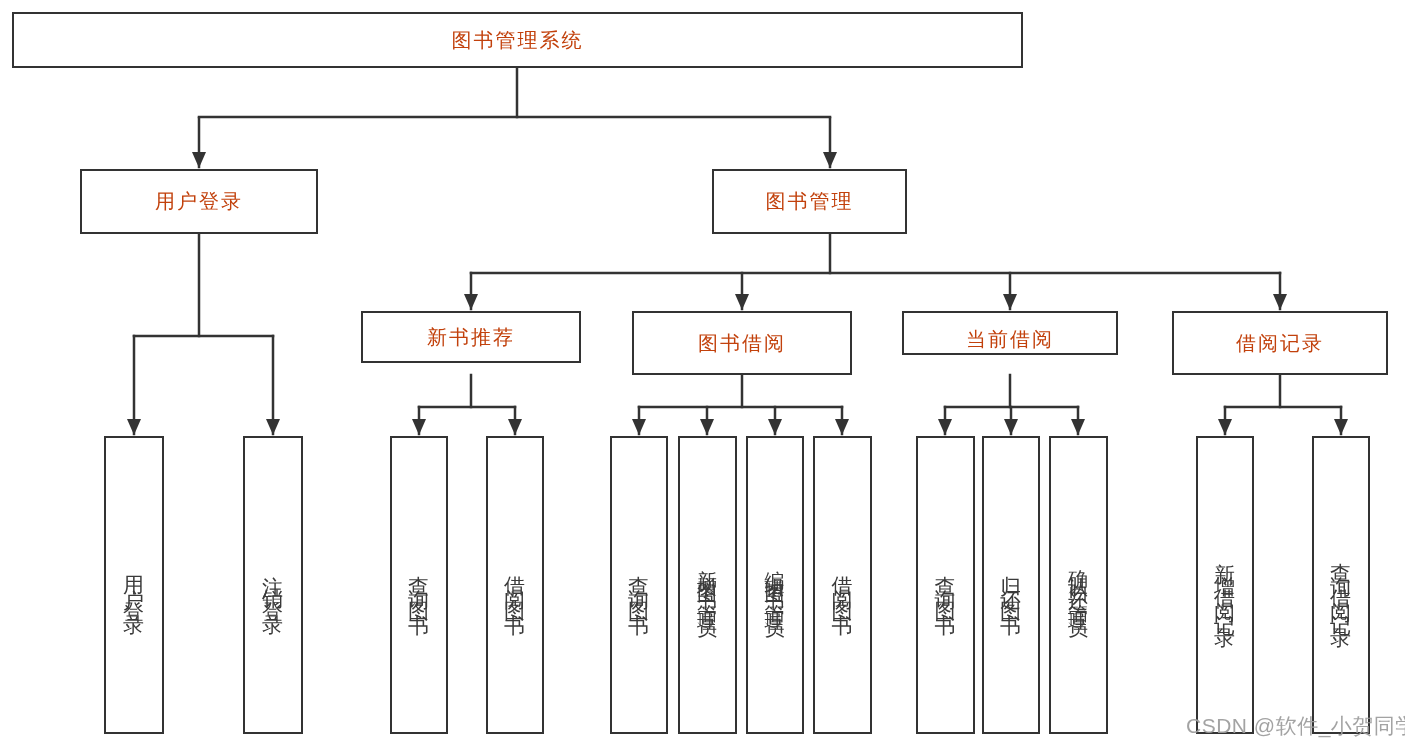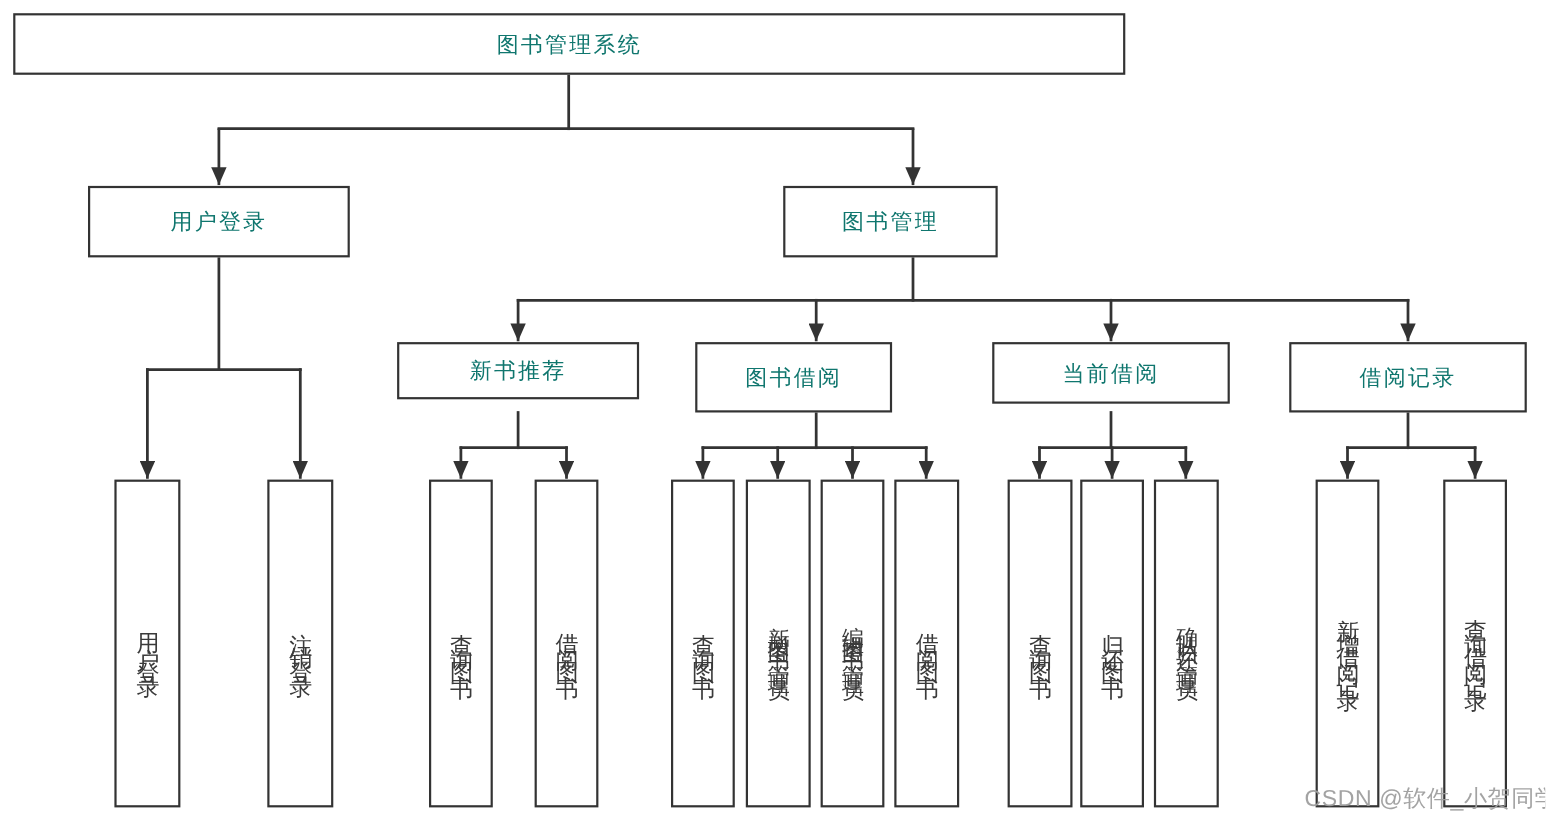--- a/index.html
+++ b/index.html
@@ -19,21 +19,21 @@
     background: #ffffff;
     border: 2.5px solid #333333;
     display: flex;
     align-items: center;
     justify-content: center;
     z-index: 2;
   }
   .hbox span {
     font-size: 20px;
     letter-spacing: 2px;
-    color: #0f766e;
+    color: #c2410c;
     white-space: nowrap;
   }
   .vbox span {
     writing-mode: vertical-rl;
     text-orientation: mixed;
     font-size: 21px;
     letter-spacing: 13px;
     line-height: 1;
     color: #3a3a3a;
     white-space: nowrap;
@@ -126,24 +126,24 @@
   <div class="node hbox" style="left:80px; top:169px; width:238px; height:65px;">
     <span>用户登录</span>
   </div>
   <div class="node hbox" style="left:712px; top:169px; width:195px; height:65px;">
     <span>图书管理</span>
   </div>
 
   <div class="node hbox" style="left:361px; top:311px; width:220px; height:52px;">
     <span>新书推荐</span>
   </div>
-  <div class="node hbox" style="left:632px; top:311px; width:179px; height:64px;">
+  <div class="node hbox" style="left:632px; top:311px; width:220px; height:64px;">
     <span>图书借阅</span>
   </div>
-  <div class="node hbox" style="left:902px; top:311px; width:216px; height:56px;">
+  <div class="node hbox" style="left:902px; top:311px; width:216px; height:44px;align-items:flex-end;">
     <span>当前借阅</span>
   </div>
   <div class="node hbox" style="left:1172px; top:311px; width:216px; height:64px;">
     <span>借阅记录</span>
   </div>
 
   <div class="node vbox" style="left:104px; top:436px; width:60px; height:298px;">
     <span>用户登录</span>
   </div>
   <div class="node vbox" style="left:243px; top:436px; width:60px; height:298px;">

